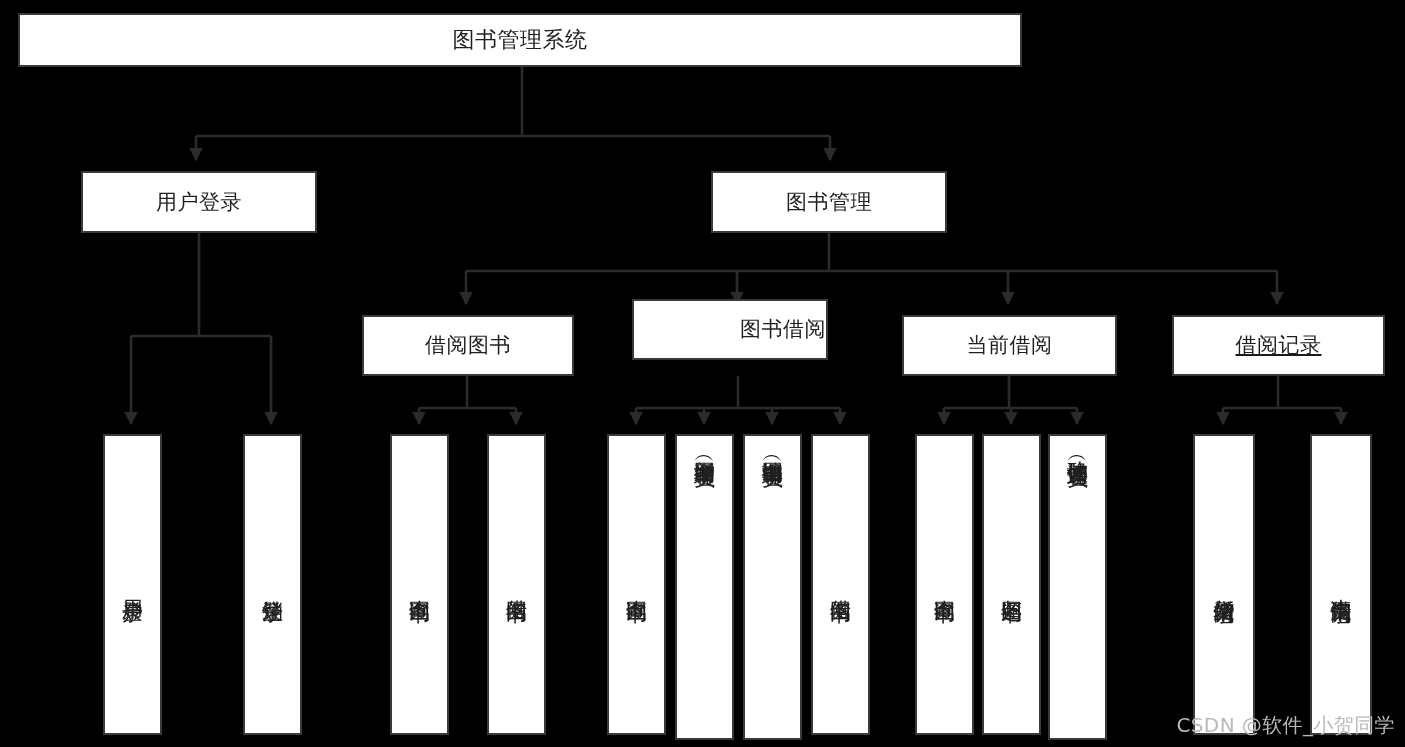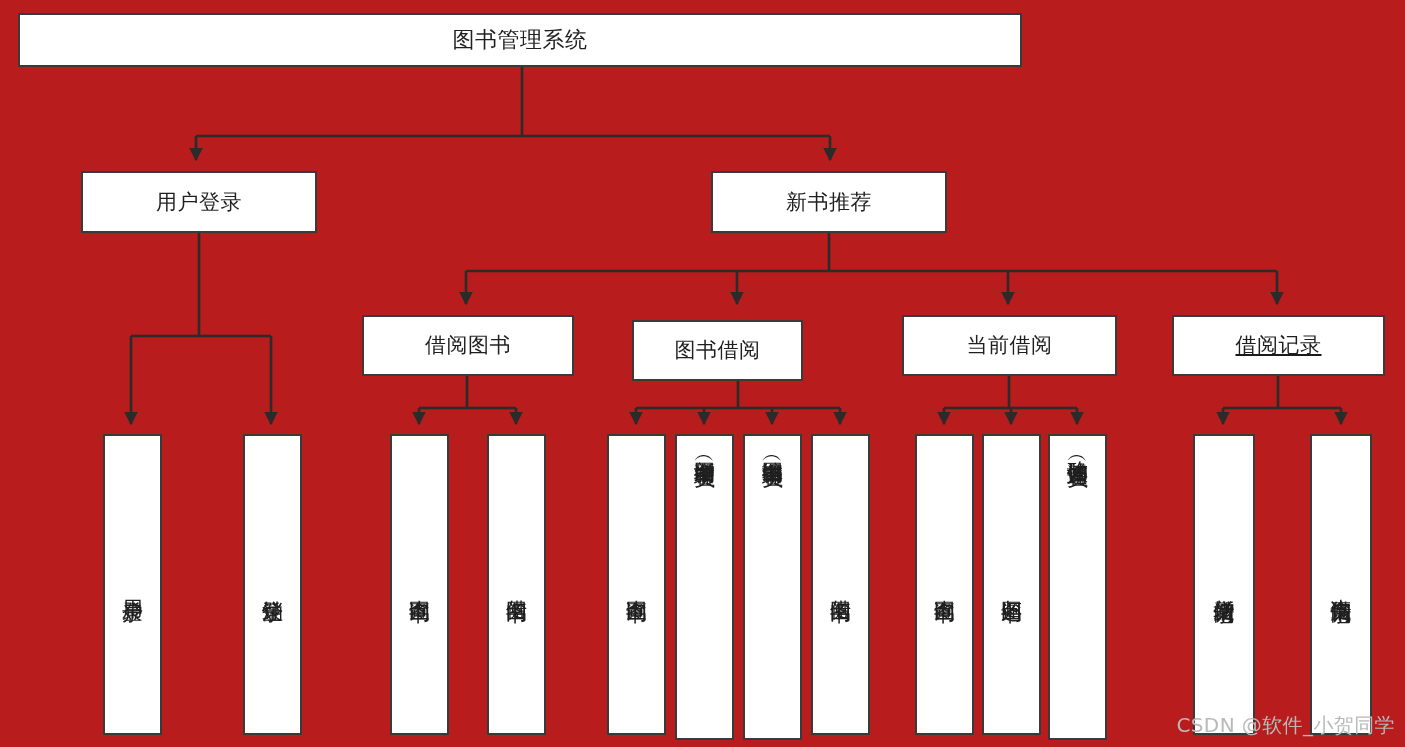--- a/index.html
+++ b/index.html
@@ -9,21 +9,21 @@
     background: #ffffff;
   }
   body {
     font-family: "DejaVu Sans", "Liberation Sans", sans-serif;
     color: #1a1a1a;
   }
   #canvas {
     position: relative;
     width: 1405px;
     height: 747px;
-    background: #b91c1c;
+    background: #000000;
     overflow: hidden;
   }
   #edges {
     position: absolute;
     left: 0;
     top: 0;
     width: 1405px;
     height: 747px;
     pointer-events: none;
   }
@@ -131,27 +131,27 @@
   </svg>
 
   <div class="node root" style="left:18px; top:13px; width:1004px; height:54px;">
     <span class="label">图书管理系统</span>
   </div>
 
   <div class="node" style="left:81px; top:171px; width:236px; height:62px;">
     <span class="label">用户登录</span>
   </div>
   <div class="node" style="left:711px; top:171px; width:236px; height:62px;">
-    <span class="label">新书推荐</span>
+    <span class="label">图书管理</span>
   </div>
 
   <div class="node" style="left:362px; top:315px; width:212px; height:61px;">
     <span class="label">借阅图书</span>
   </div>
-  <div class="node" style="left:632px; top:320px; width:171px; height:61px;">
+  <div class="node" style="left:632px; top:299px; width:196px; height:61px;justify-content:flex-end;">
     <span class="label">图书借阅</span>
   </div>
   <div class="node" style="left:902px; top:315px; width:215px; height:61px;">
     <span class="label">当前借阅</span>
   </div>
   <div class="node" style="left:1172px; top:315px; width:213px; height:61px;text-decoration:underline;">
     <span class="label">借阅记录</span>
   </div>
 
   <div class="node vertical center" style="left:103px; top:434px; width:59px; height:301px;">

